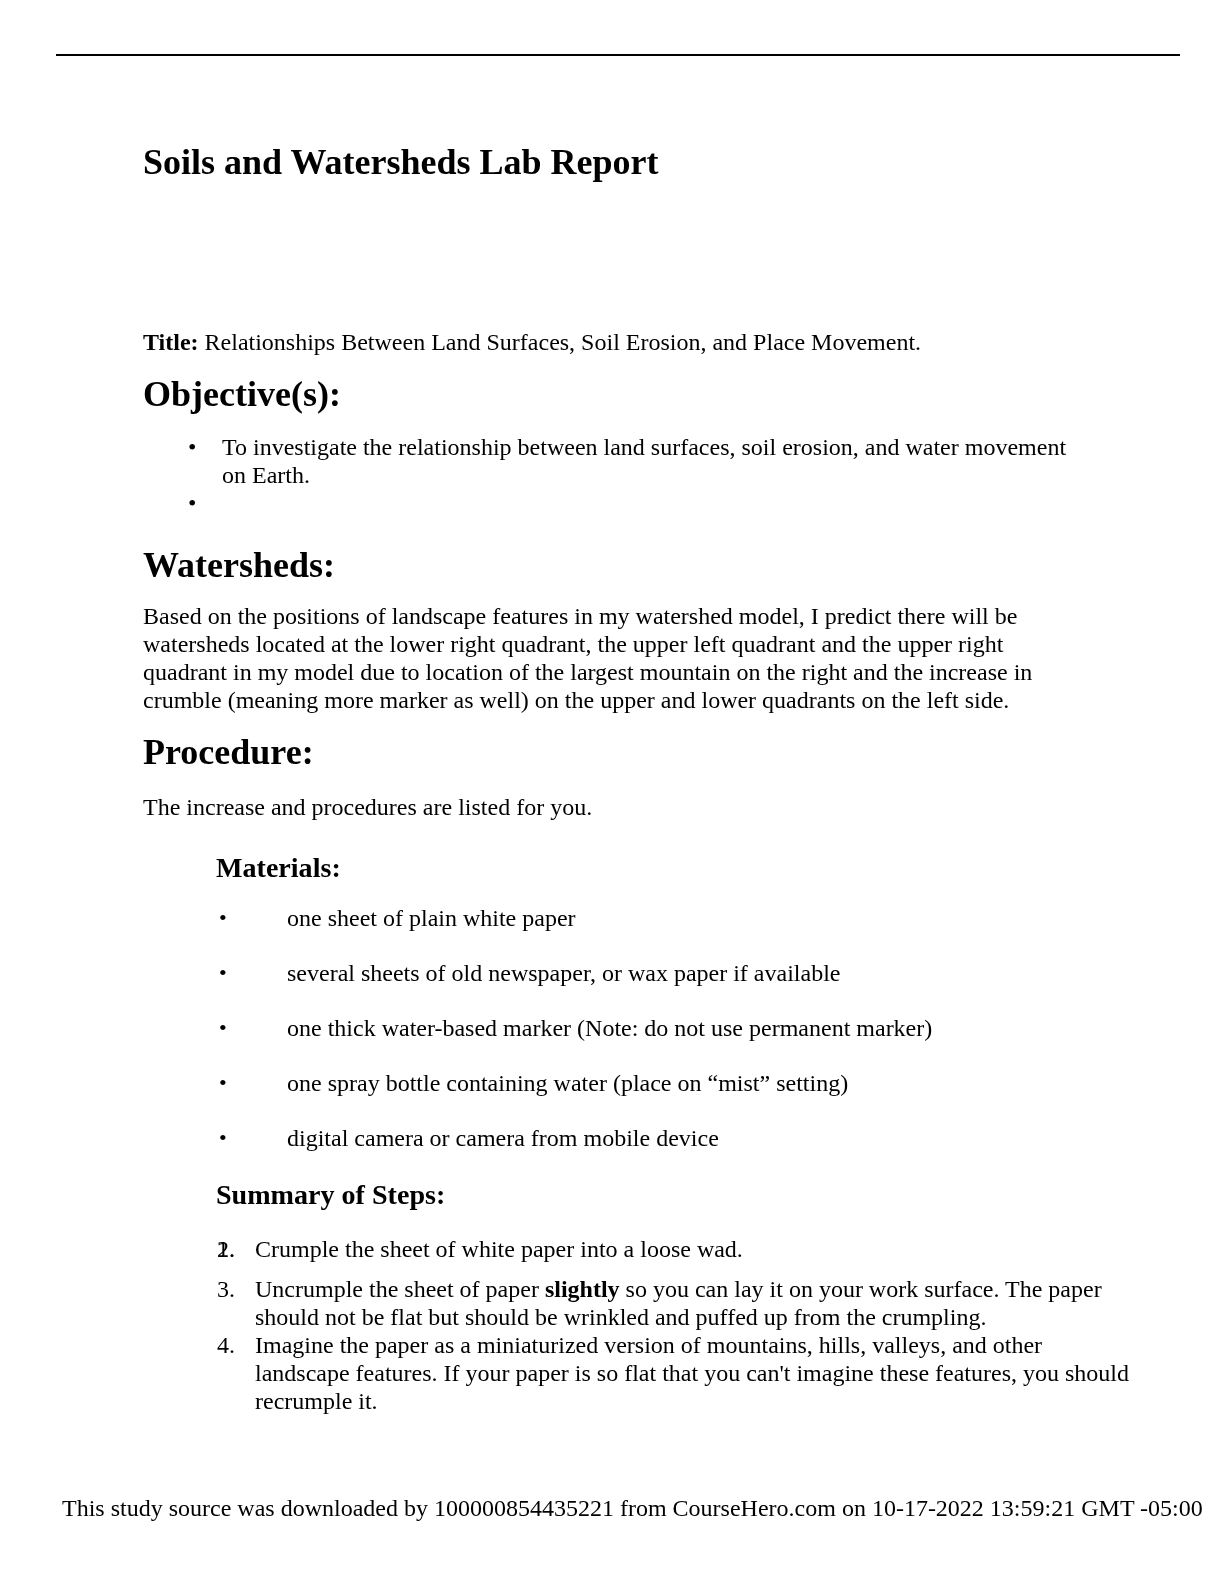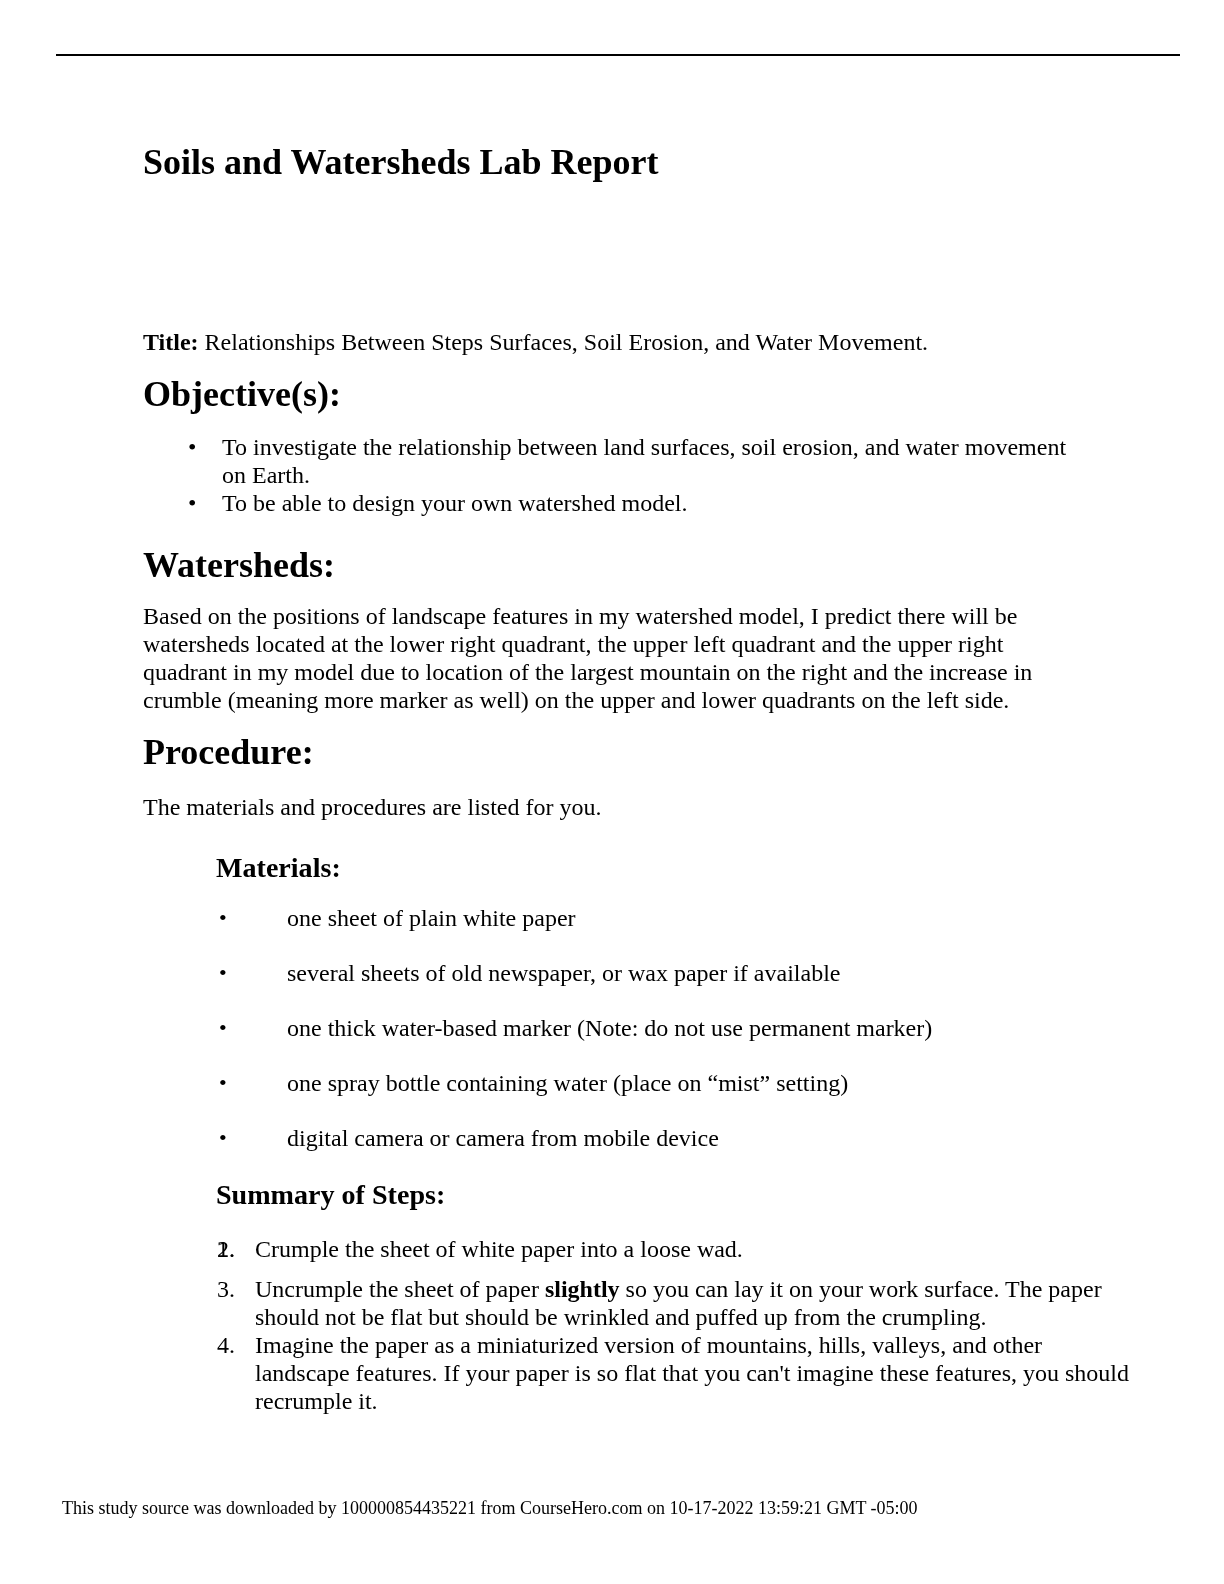--- a/index.html
+++ b/index.html
@@ -65,62 +65,61 @@
     left: 143px; top: 1235px;
     width: 992px;
     list-style: none;
   }
   .step { position: relative; padding-left: 112px; }
   .step .num { position: absolute; left: 74px; top: 0; }
   .step-gap { margin-top: 12px; }
   .footer-note {
     position: absolute;
     left: 62px; top: 1497px;
-    font-size: 18px;
+    font-size: 24px;
     line-height: 22px;
   }
   .footer-url {
     position: absolute;
     left: 62px; top: 1553px;
     font-size: 18px;
     line-height: 22px;
   }
 </style>
 </head>
 <body>
 
 <div class="page">
 
   <div class="top-rule"></div>
 
   <h1 class="doc-title">Soils and Watersheds Lab Report</h1>
 
 
-  <p class="title-line"><span class="lbl">Title:</span><span> Relationships Between Steps Surfaces, Soil Erosion, and Water Movement.</span></p>
+  <p class="title-line"><span class="lbl">Title:</span><span> Relationships Between Land Surfaces, Soil Erosion, and Place Movement.</span></p>
 
   <h2 class="objectives-heading h-bold">Objective(s):</h2>
 
   <ul class="objectives-list">
     <li class="obj-item">
       <span class="bullet">•</span>
       <span>To investigate the relationship between land surfaces, soil erosion, and water movement on Earth.</span>
     </li>
     <li class="obj-item">
       <span class="bullet">•</span>
-      <span>To be able to design your own watershed model.</span>
     </li>
   </ul>
 
   <h2 class="hypothesis-heading h-bold">Watersheds:</h2>
 
   <p class="hypothesis-para">Based on the positions of landscape features in my watershed model, I predict there will be watersheds located at the lower right quadrant, the upper left quadrant and the upper right quadrant in my model due to location of the largest mountain on the right and the increase in crumble (meaning more marker as well) on the upper and lower quadrants on the left side.</p>
 
   <h2 class="procedure-heading h-bold">Procedure:</h2>
 
-  <p class="procedure-intro">The materials and procedures are listed for you.</p>
+  <p class="procedure-intro">The increase and procedures are listed for you.</p>
 
   <h3 class="materials-heading h-bold">Materials:</h3>
 
   <ul class="materials-list">
     <li class="mat-item">
       <span class="bullet">•</span>
       <span>one sheet of plain white paper</span>
     </li>
     <li class="mat-item">
       <span class="bullet">•</span>

